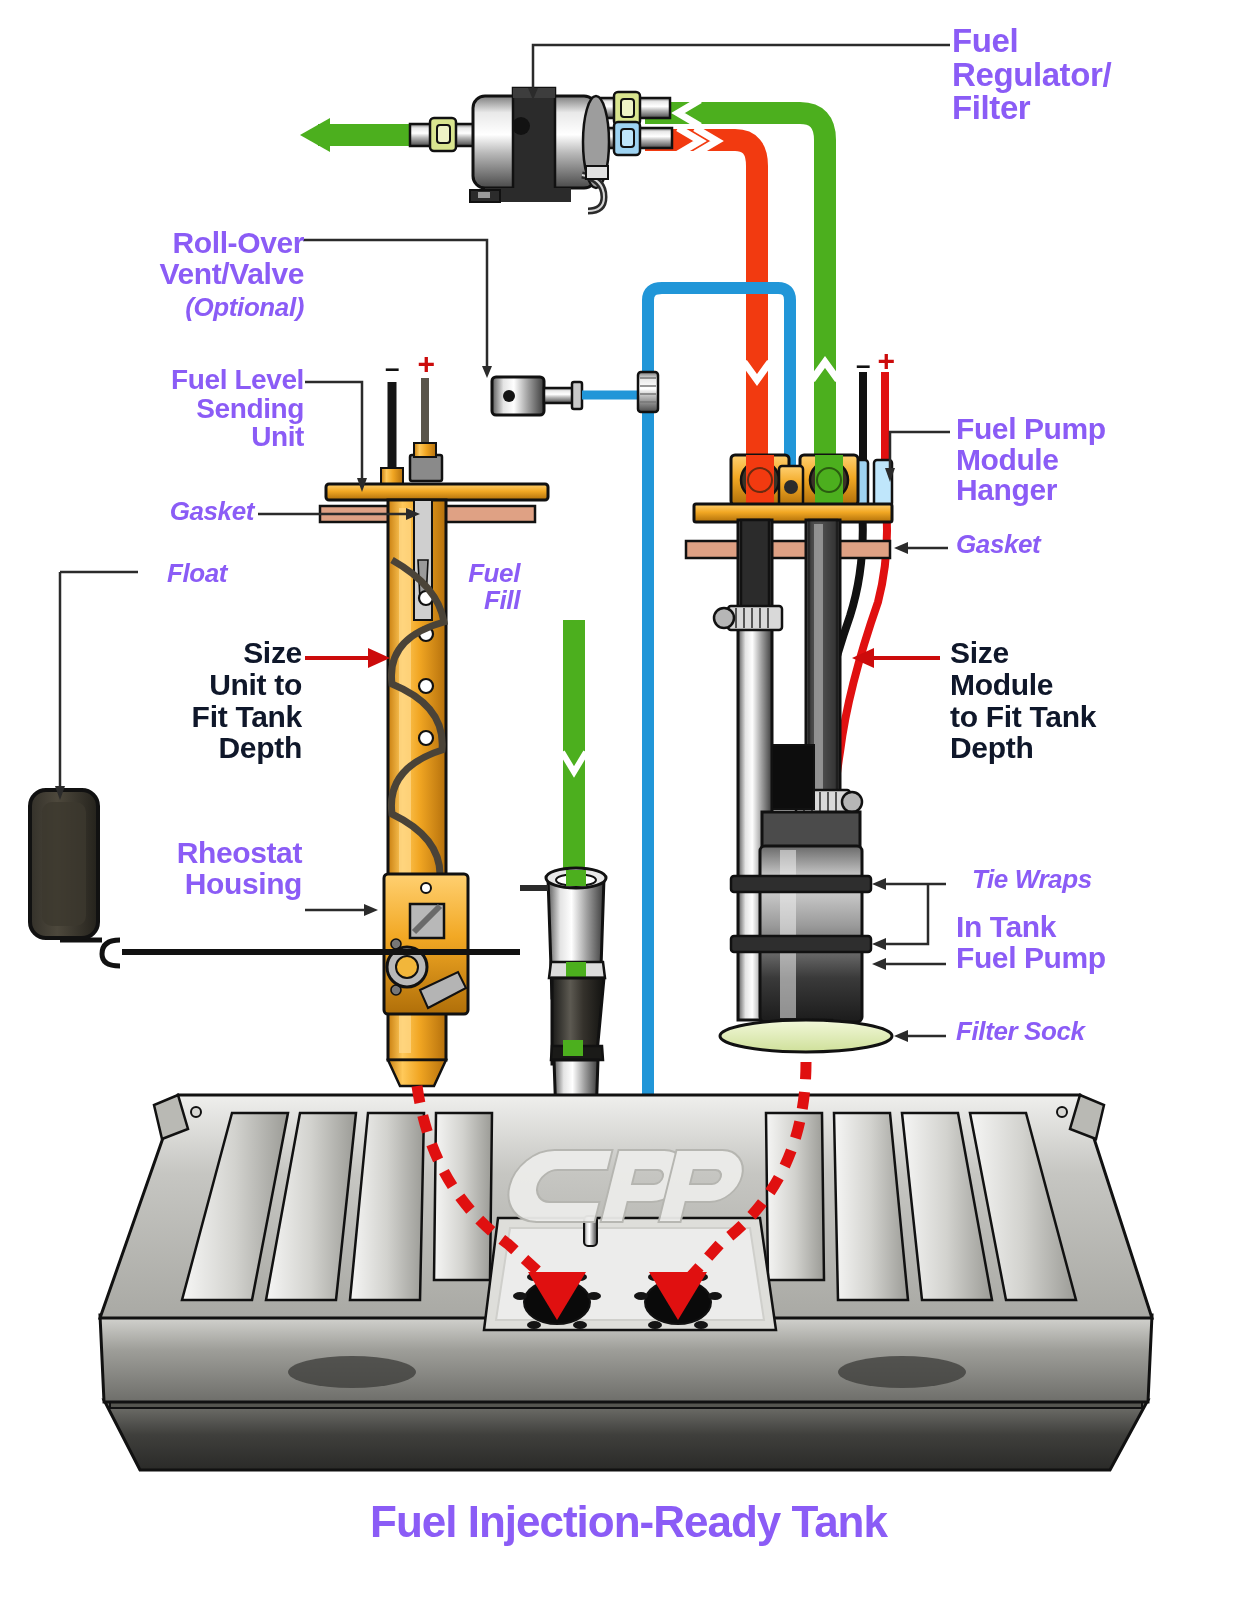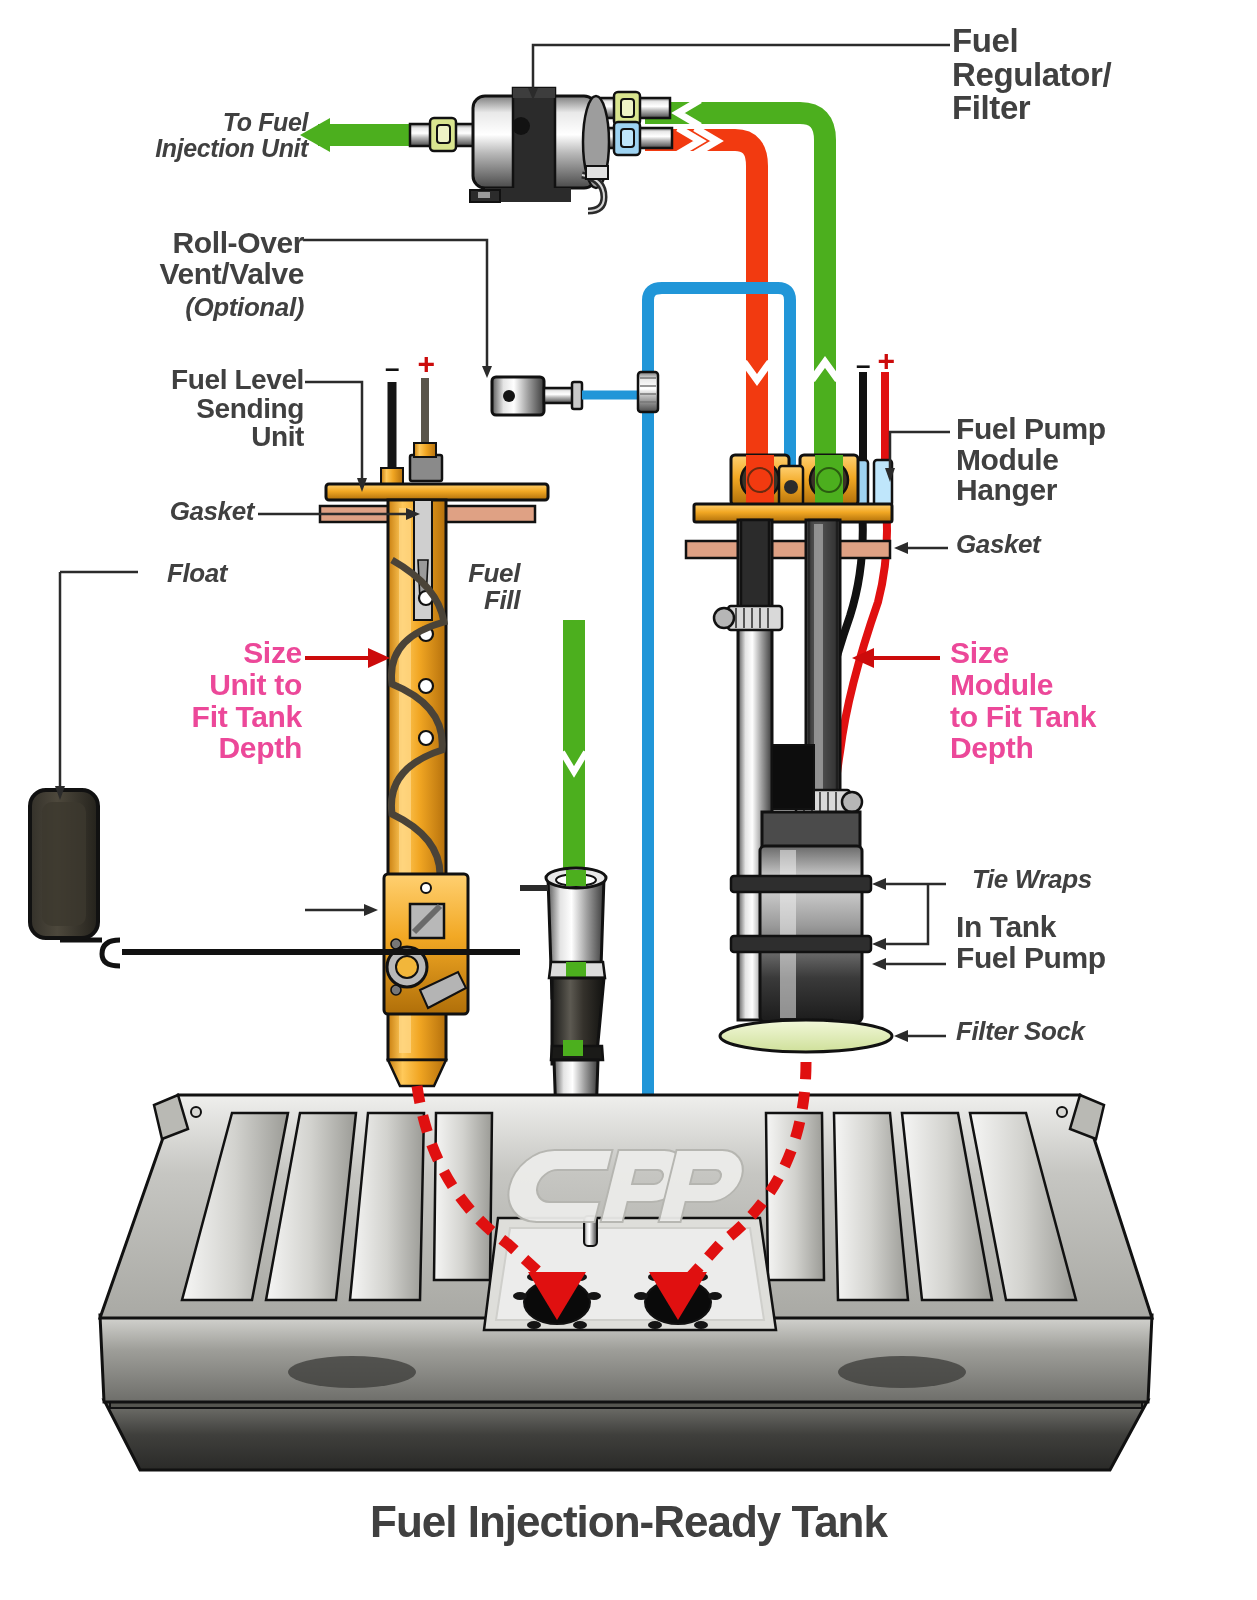--- a/index.html
+++ b/index.html
@@ -1,24 +1,24 @@
 <!DOCTYPE html>
 <html><head>
 <meta charset="utf-8">
 <style>
   html,body{margin:0;padding:0;background:#ffffff;}
   body{width:1257px;height:1600px;position:relative;overflow:hidden;
        font-family:"Liberation Sans","DejaVu Sans",sans-serif;}
   #stage{position:absolute;left:0;top:0;width:1257px;height:1600px;}
   svg#art{position:absolute;left:0;top:0;width:1257px;height:1600px;}
-  .lbl{position:absolute;color:#404040;font-weight:bold;line-height:1.02;
+  .lbl{position:absolute;color:#8b5cf6;font-weight:bold;line-height:1.02;
        white-space:pre-line;letter-spacing:-0.4px;}
   .bold{font-weight:bold;font-style:normal;}
   .bolditalic{font-weight:bold;font-style:italic;}
-  .red{color:#ec4899;font-weight:bold;letter-spacing:-0.3px;}
+  .red{color:#0f172a;font-weight:bold;letter-spacing:-0.3px;}
   .r{text-align:right;}
   .l{text-align:left;}
   .c{text-align:center;}
 </style>
 </head>
 <body>
 
 <div id="stage">
 
 <svg id="art" viewBox="0 0 1257 1600">
@@ -383,40 +383,40 @@
   </g>
   <polygon points="557,1320 528,1272 586,1272" fill="#E01010"></polygon>
   <polygon points="678,1320 649,1272 707,1272" fill="#E01010"></polygon>
 
 </svg>
 
 <div class="lbl bold l" style="left:952px;top:24px;font-size:33px;">Fuel
 Regulator/
 Filter</div>
 
-<div class="lbl bolditalic r" style="left:96px;top:110px;width:212px;font-size:25px;">To Fuel
-Injection Unit</div>
 
 <div class="lbl bold r" style="left:56px;top:228px;width:248px;font-size:30px;">Roll-Over
 Vent/Valve</div>
 <div class="lbl bolditalic r" style="left:56px;top:294px;width:248px;font-size:26px;">(Optional)</div>
 
 <div class="lbl bold r" style="left:56px;top:366px;width:248px;font-size:28px;">Fuel Level
 Sending
 Unit</div>
 
 <div class="lbl bolditalic r" style="left:86px;top:498px;width:168px;font-size:26px;">Gasket</div>
 
 <div class="lbl bolditalic l" style="left:167px;top:560px;font-size:26px;">Float</div>
 
 <div class="lbl red r" style="left:140px;top:637px;width:162px;font-size:30px;line-height:1.06;">Size
 Unit to
 Fit Tank
 Depth</div>
 
+<div class="lbl bold r" style="left:80px;top:838px;width:222px;font-size:30px;">Rheostat
+Housing</div>
 
 <div class="lbl bolditalic r" style="left:440px;top:560px;width:80px;font-size:26px;">Fuel
 Fill</div>
 
 <div class="lbl bold l" style="left:956px;top:414px;font-size:30px;">Fuel Pump
 Module
 Hanger</div>
 
 <div class="lbl bolditalic l" style="left:956px;top:531px;font-size:26px;">Gasket</div>
 

